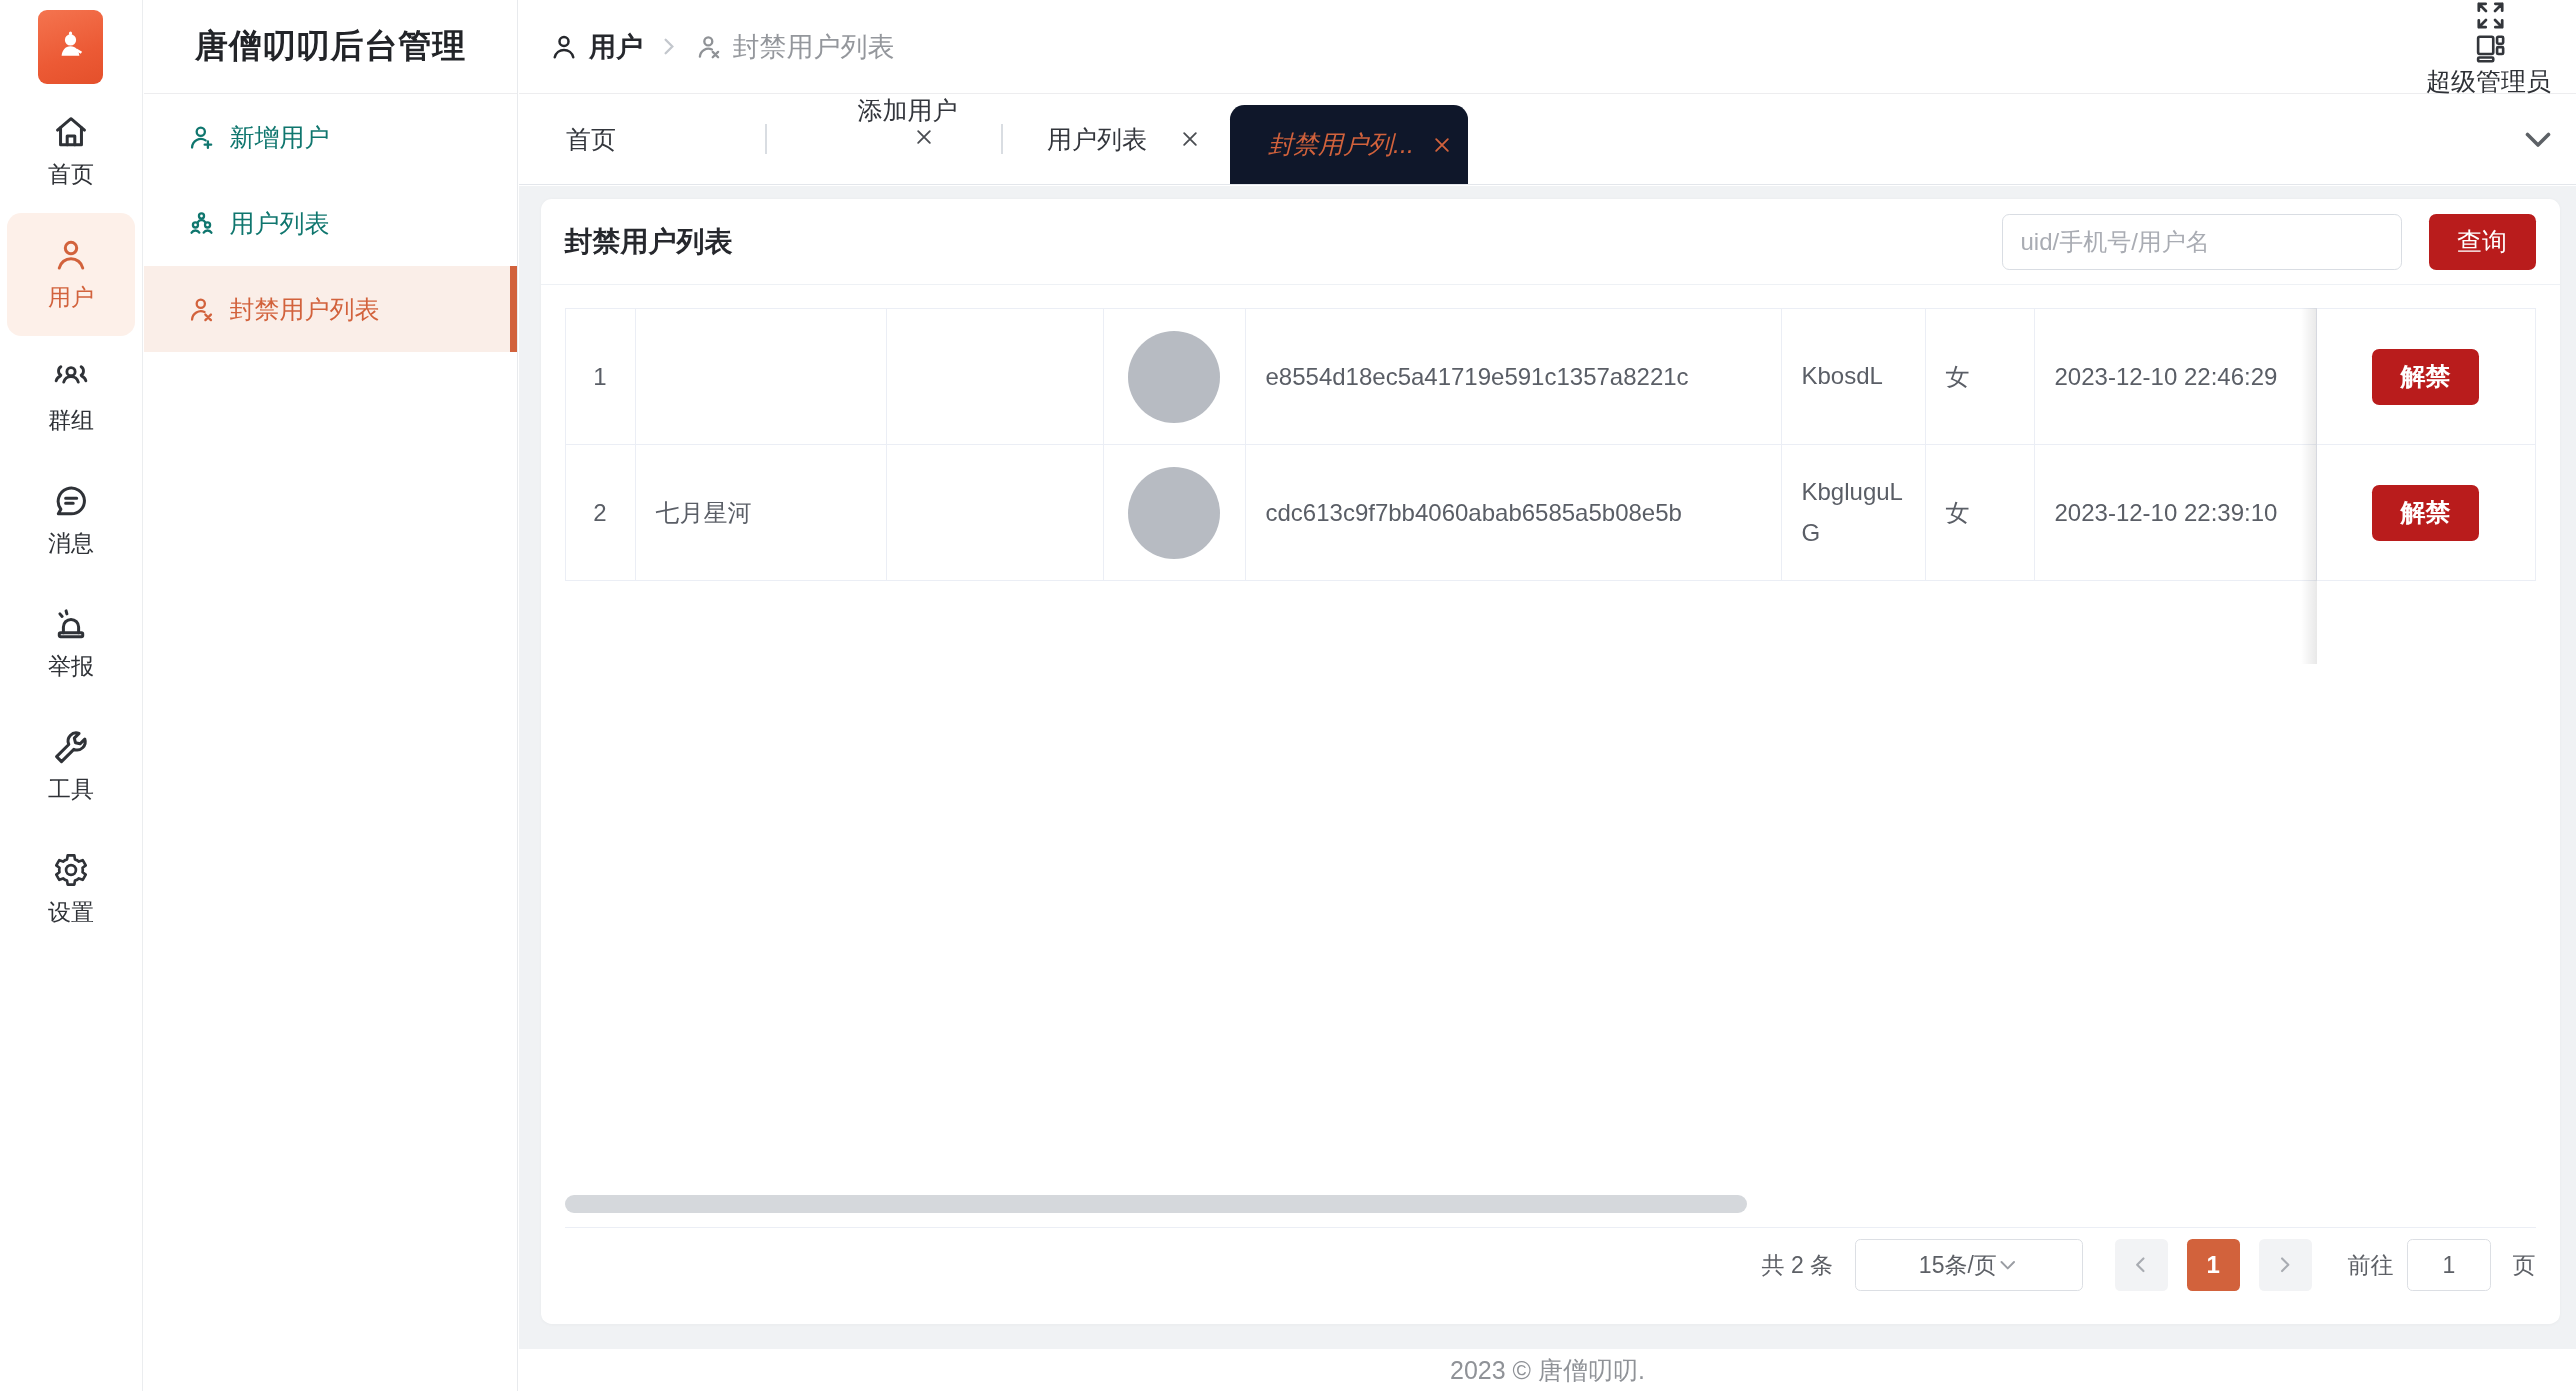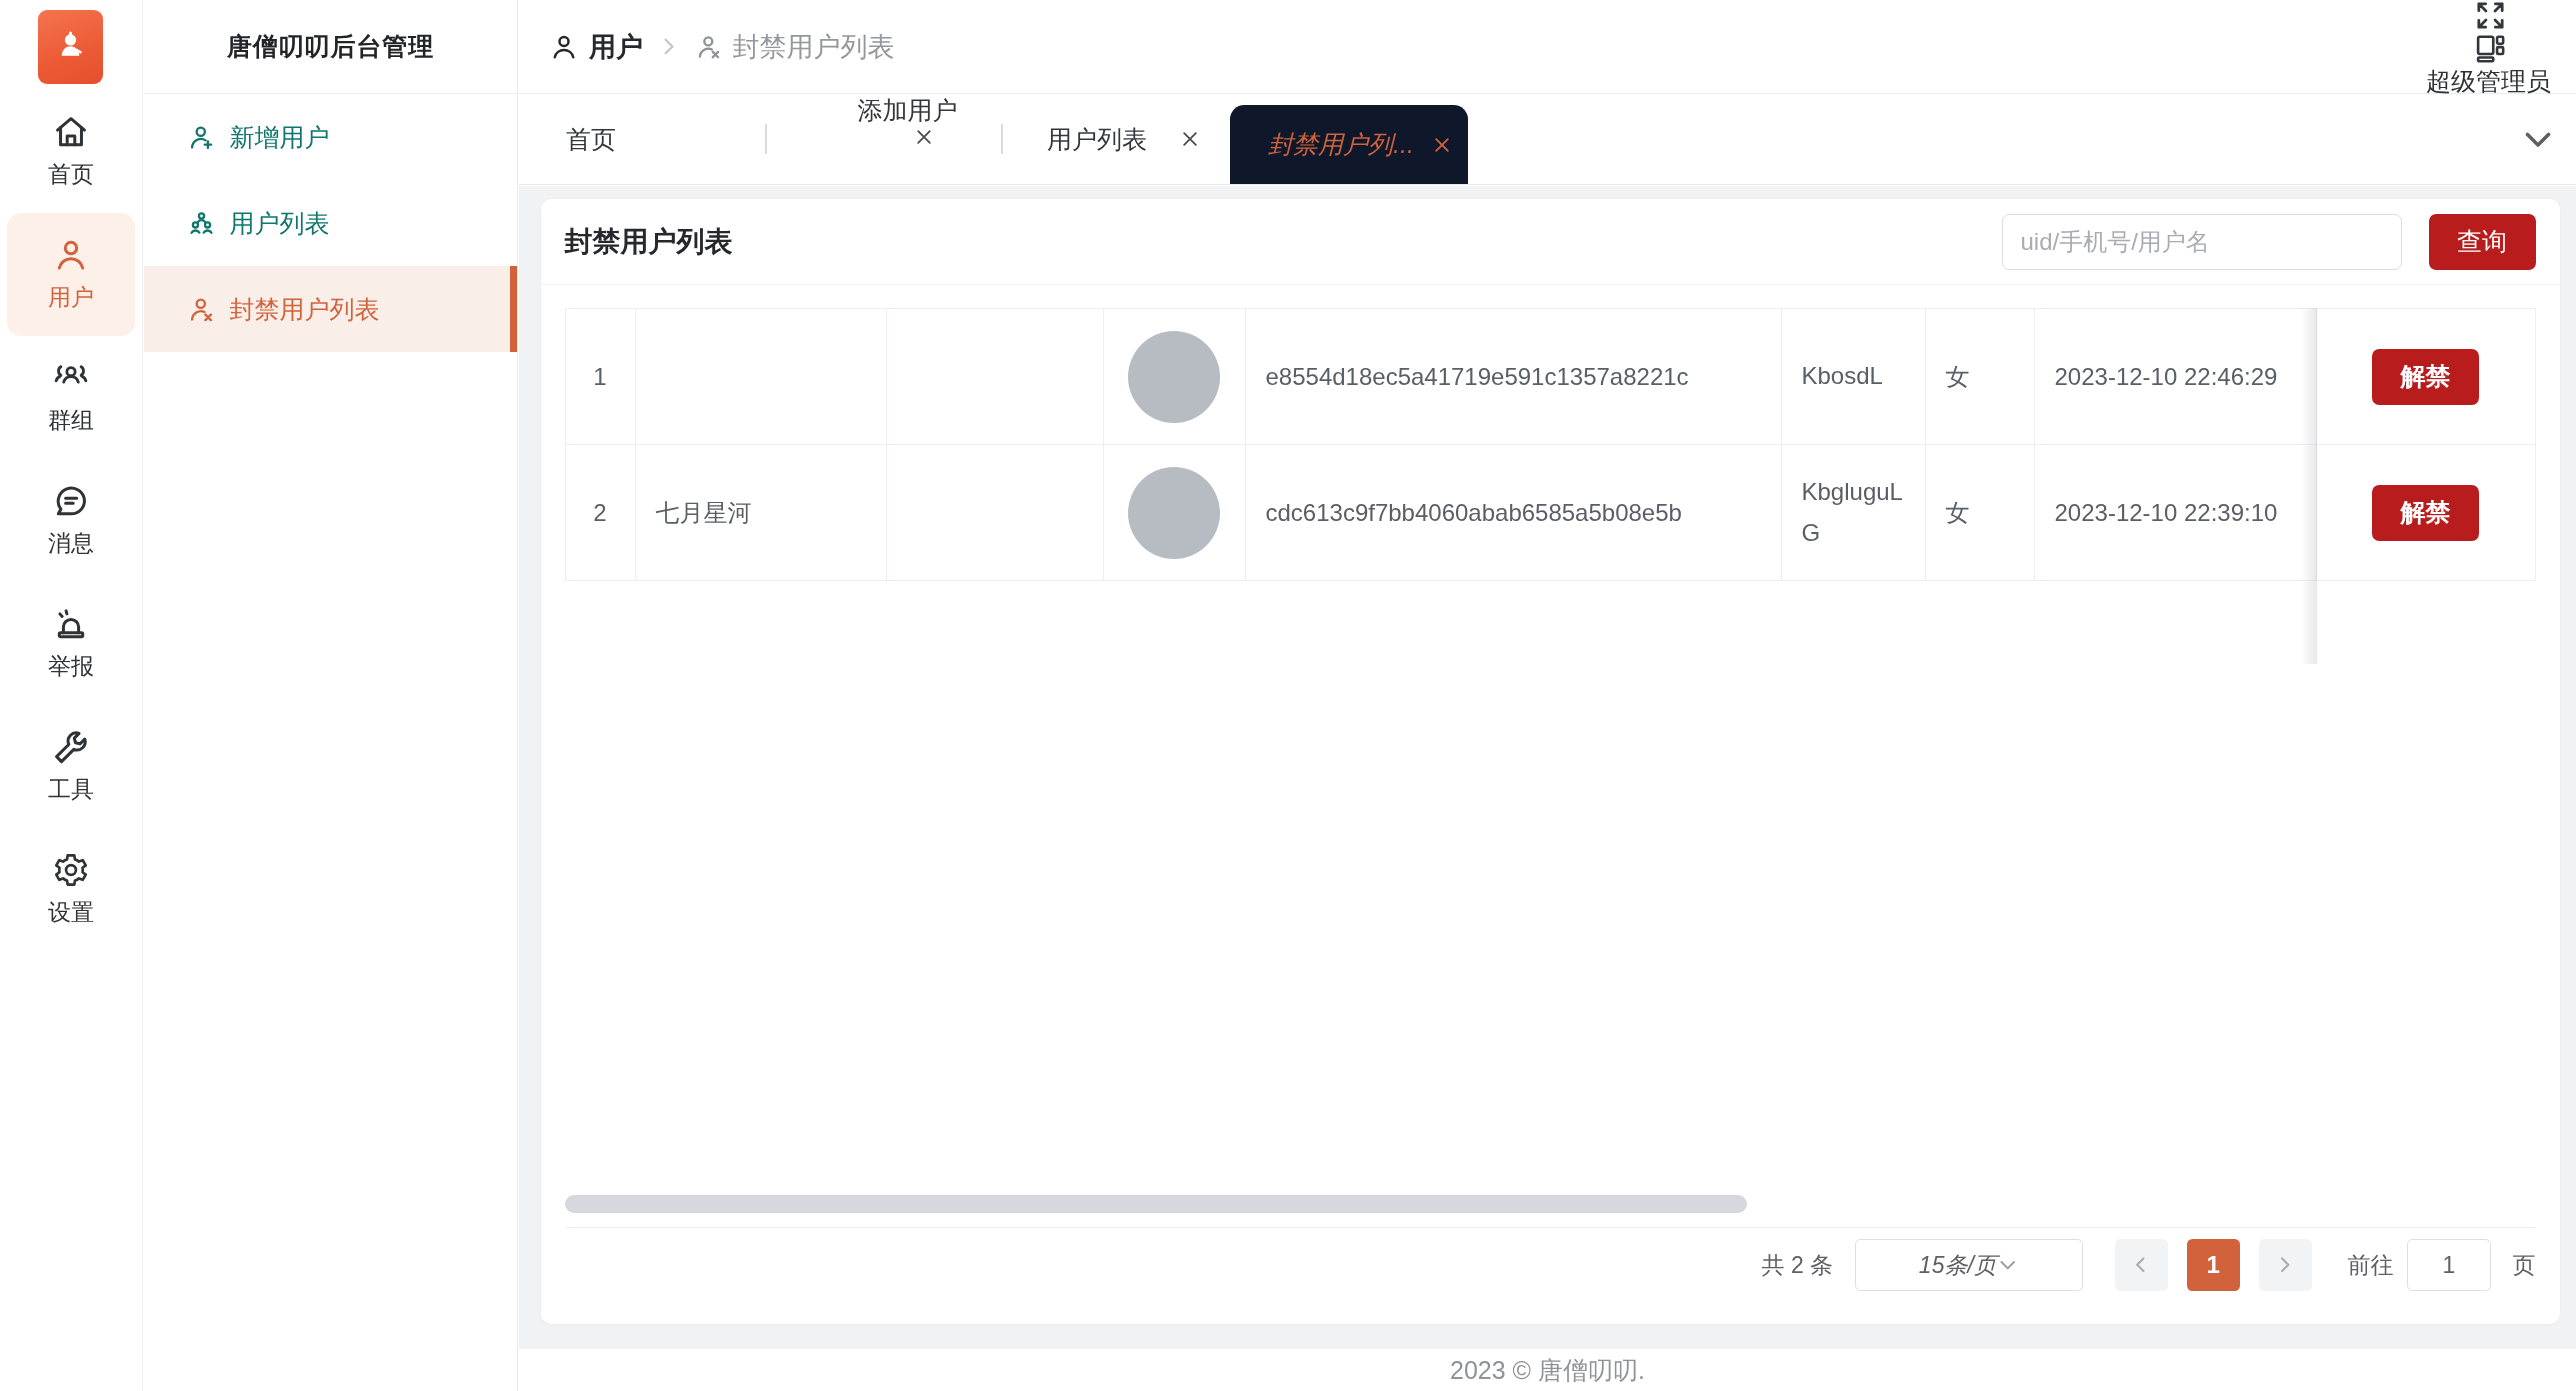--- a/index.html
+++ b/index.html
@@ -21,21 +21,21 @@
   .rail-item { height: 123px; display: flex; flex-direction: column; align-items: center;
                justify-content: center; gap: 8px; color: #2f3237; cursor: pointer; }
   .rail-item svg { width: 38px; height: 38px; }
   .rail-item .rlbl { font-size: 23px; }
   .rail-item.active { background: #fdf0e9; border-radius: 14.3px; margin: 0 7.2px; color: #d2623c; }
 
   
   .submenu { position: absolute; left: 144px; top: 0; width: 374px; height: 1392px;
              background: #fff; border-right: 0.9px solid #e8eaed; z-index: 4; }
   .app-title { height: 94px; border-bottom: 0.9px solid #ededef; display: flex;
-               align-items: center; justify-content: center; font-size: 25px; font-weight: 700;
+               align-items: center; justify-content: center; font-size: 33px; font-weight: 700;
                color: #222428; letter-spacing: 0.9px; }
   .submenu-item { height: 86px; display: flex; align-items: center; padding-left: 43px;
                   gap: 13.4px; font-size: 25px; color: #0f766e; cursor: pointer; }
   .submenu-item svg { width: 29px; height: 29px; flex: none; }
   .submenu-item.active { background: #faeee8; color: #d2623c; border-right: 7.2px solid #d2623c; }
 
   
   .main { position: absolute; left: 519px; top: 0; right: 0; height: 1392px; }
   .main-header { height: 94px; border-bottom: 0.9px solid #ededef; display: flex;
                  align-items: center; justify-content: space-between; padding: 0 25px 0 30px; background:#fff; }
@@ -109,21 +109,21 @@
                   background: linear-gradient(to left, rgba(0,0,0,.09), rgba(0,0,0,0)); pointer-events: none; }
   .hthumb { position: absolute; top: 887px; left: 0.9px; width: 1182px; height: 18px;
             border-radius: 9px; background: #d5d8dc; cursor: pointer; }
 
   
   .pagination { display: flex; align-items: center; justify-content: flex-end; margin-top: 10.7px;
                 font-size: 23px; color: #5d6066; }
   .pg-total { margin-right: 21.5px; }
   .pg-select { width: 228px; height: 52px; border: 0.9px solid #dcdfe4; border-radius: 5.4px;
                display: flex; align-items: center; justify-content: center; 
-               margin-right: 32px; cursor: pointer; background: #fff; font-style: italic; }
+               margin-right: 32px; cursor: pointer; background: #fff; }
   .pg-select svg { width: 21.5px; height: 21.5px; color: #9a9da3; }
   .pg-btn { width: 53px; height: 52px; border-radius: 5.4px; background: #f2f3f5; border: none;
             display: flex; align-items: center; justify-content: center; color: #a9acb2; cursor: pointer; }
   .pg-btn svg { width: 21.5px; height: 21.5px; }
   .pg-current { width: 53px; height: 52px; border-radius: 5.4px; background: #d2623c; color: #fff;
                 display: flex; align-items: center; justify-content: center; font-size: 24px;
                 font-weight: 700; margin: 0 19px; cursor: pointer; }
   .pg-next { margin-right: 36px; }
   .pg-goto { margin-right: 13.4px; }
   .pg-input { width: 84px; height: 52px; border: 0.9px solid #dcdfe4; border-radius: 5.4px;

